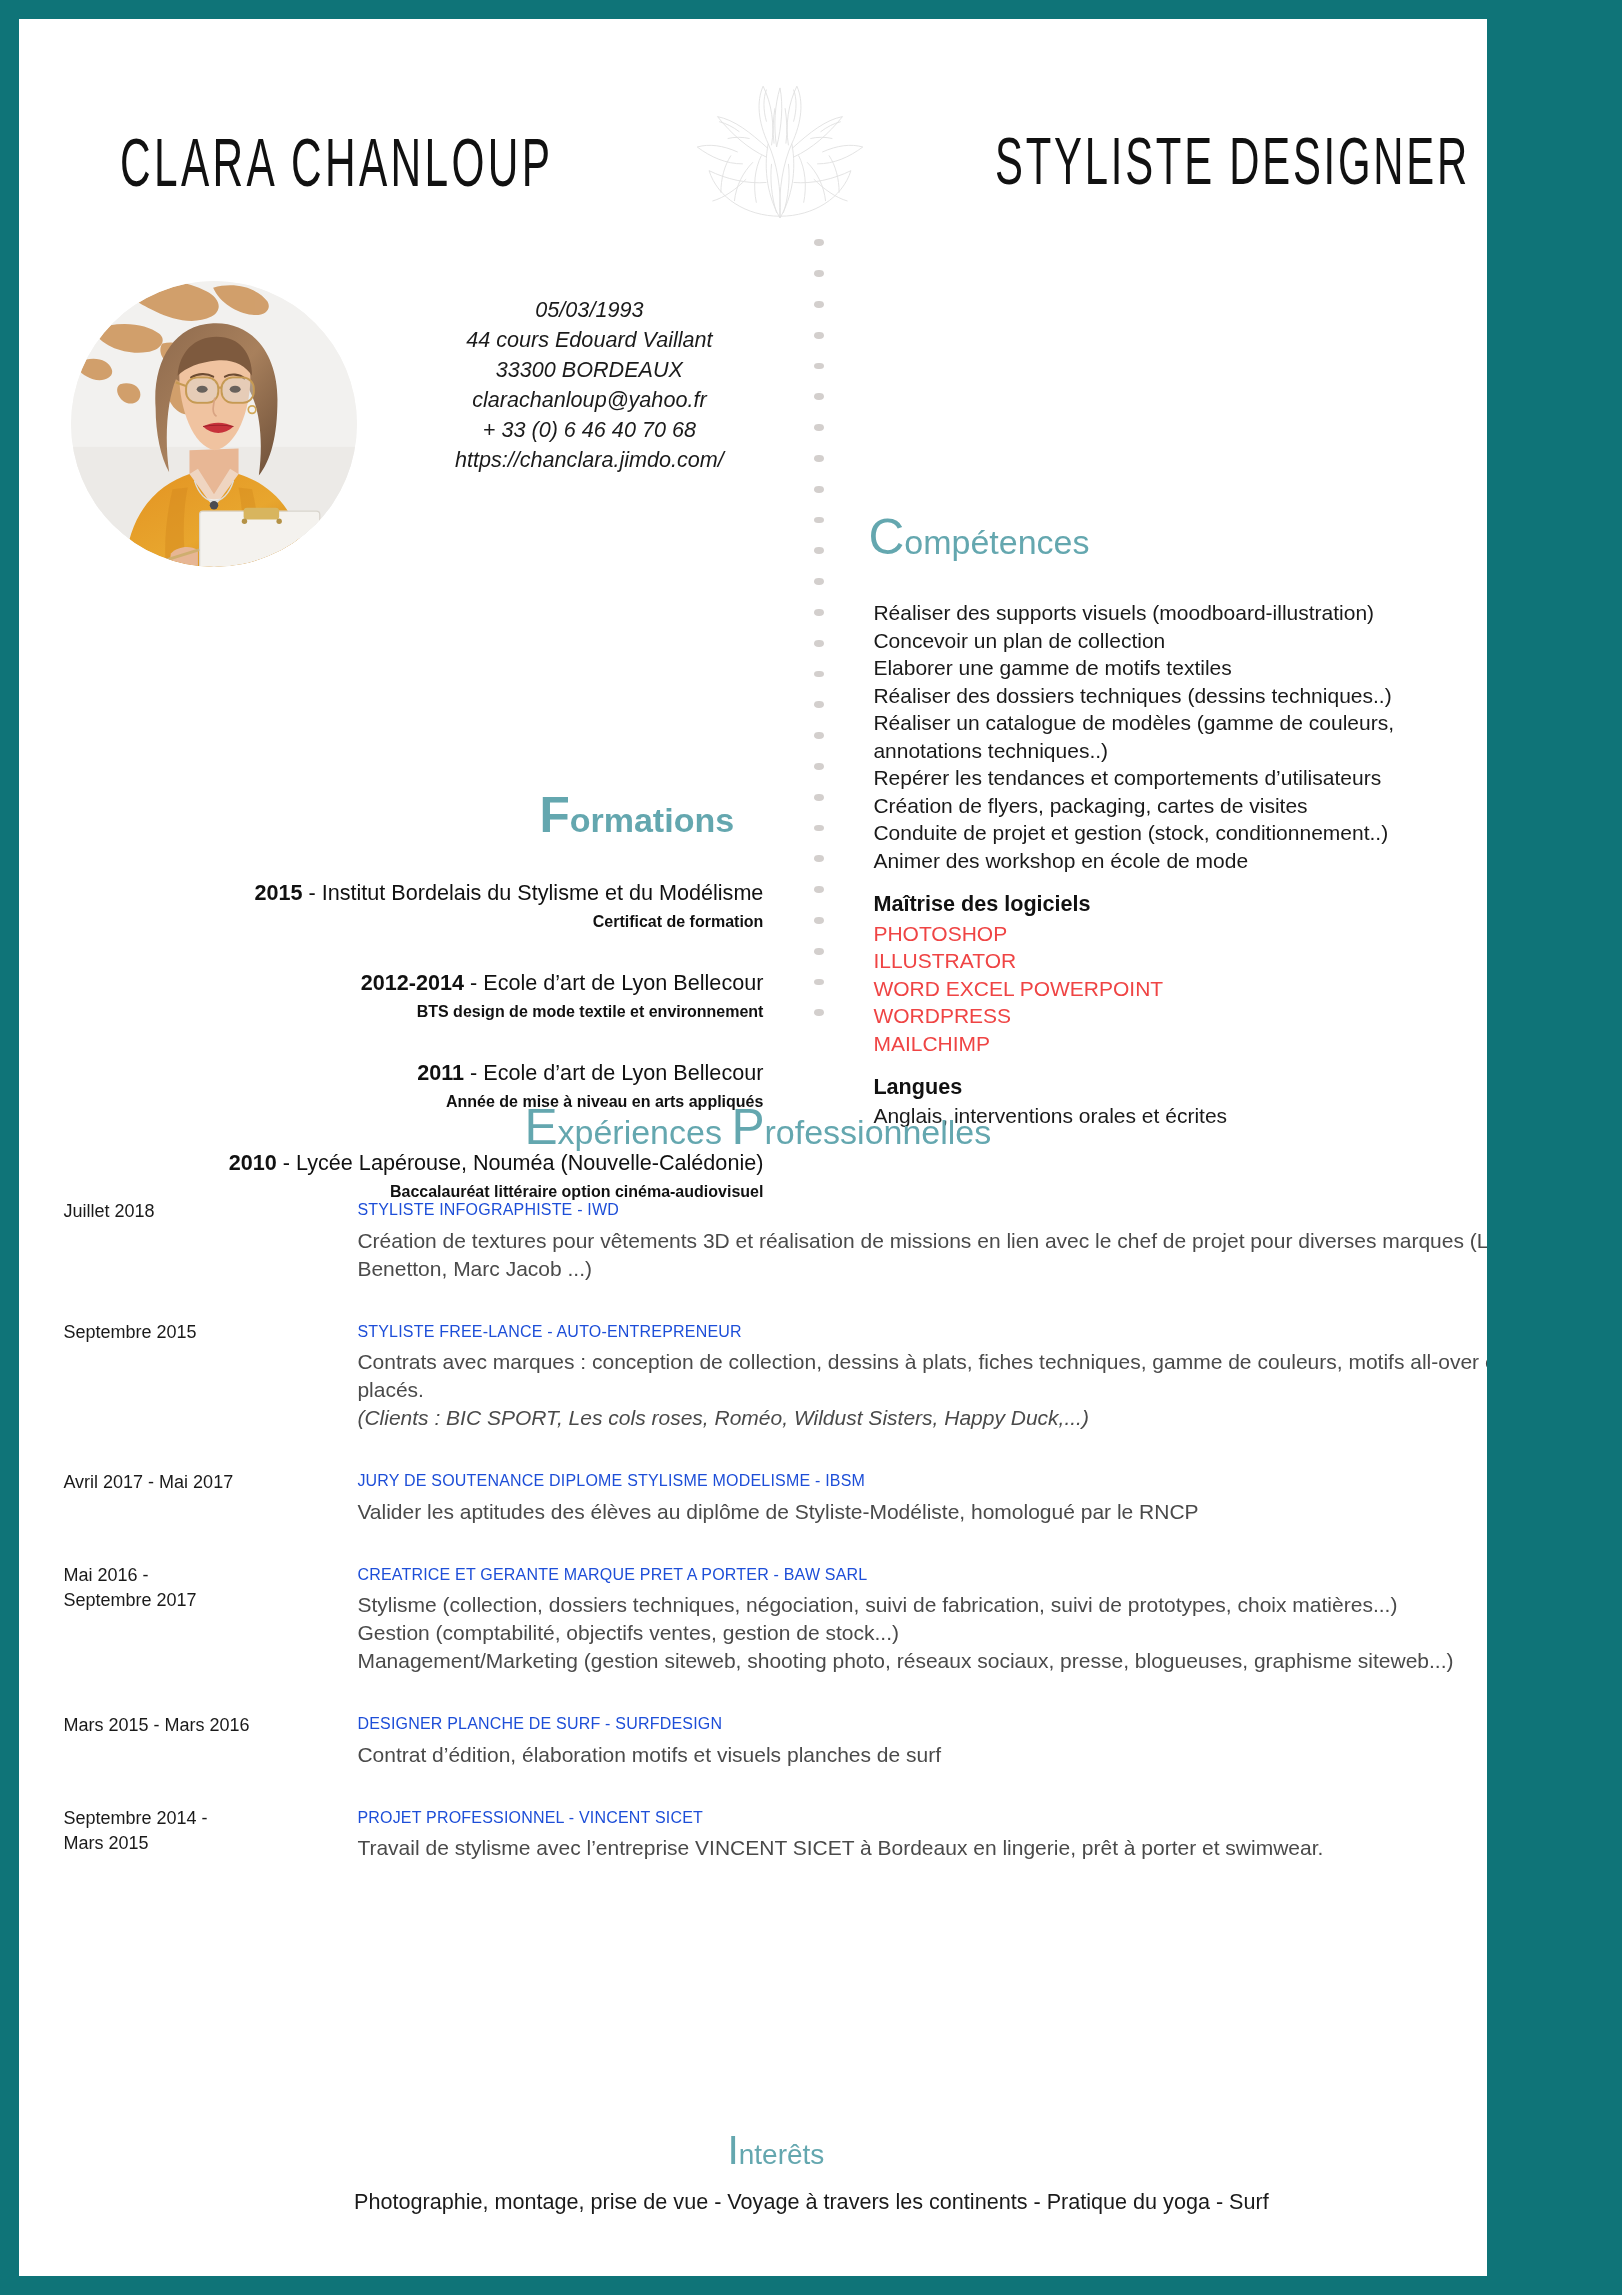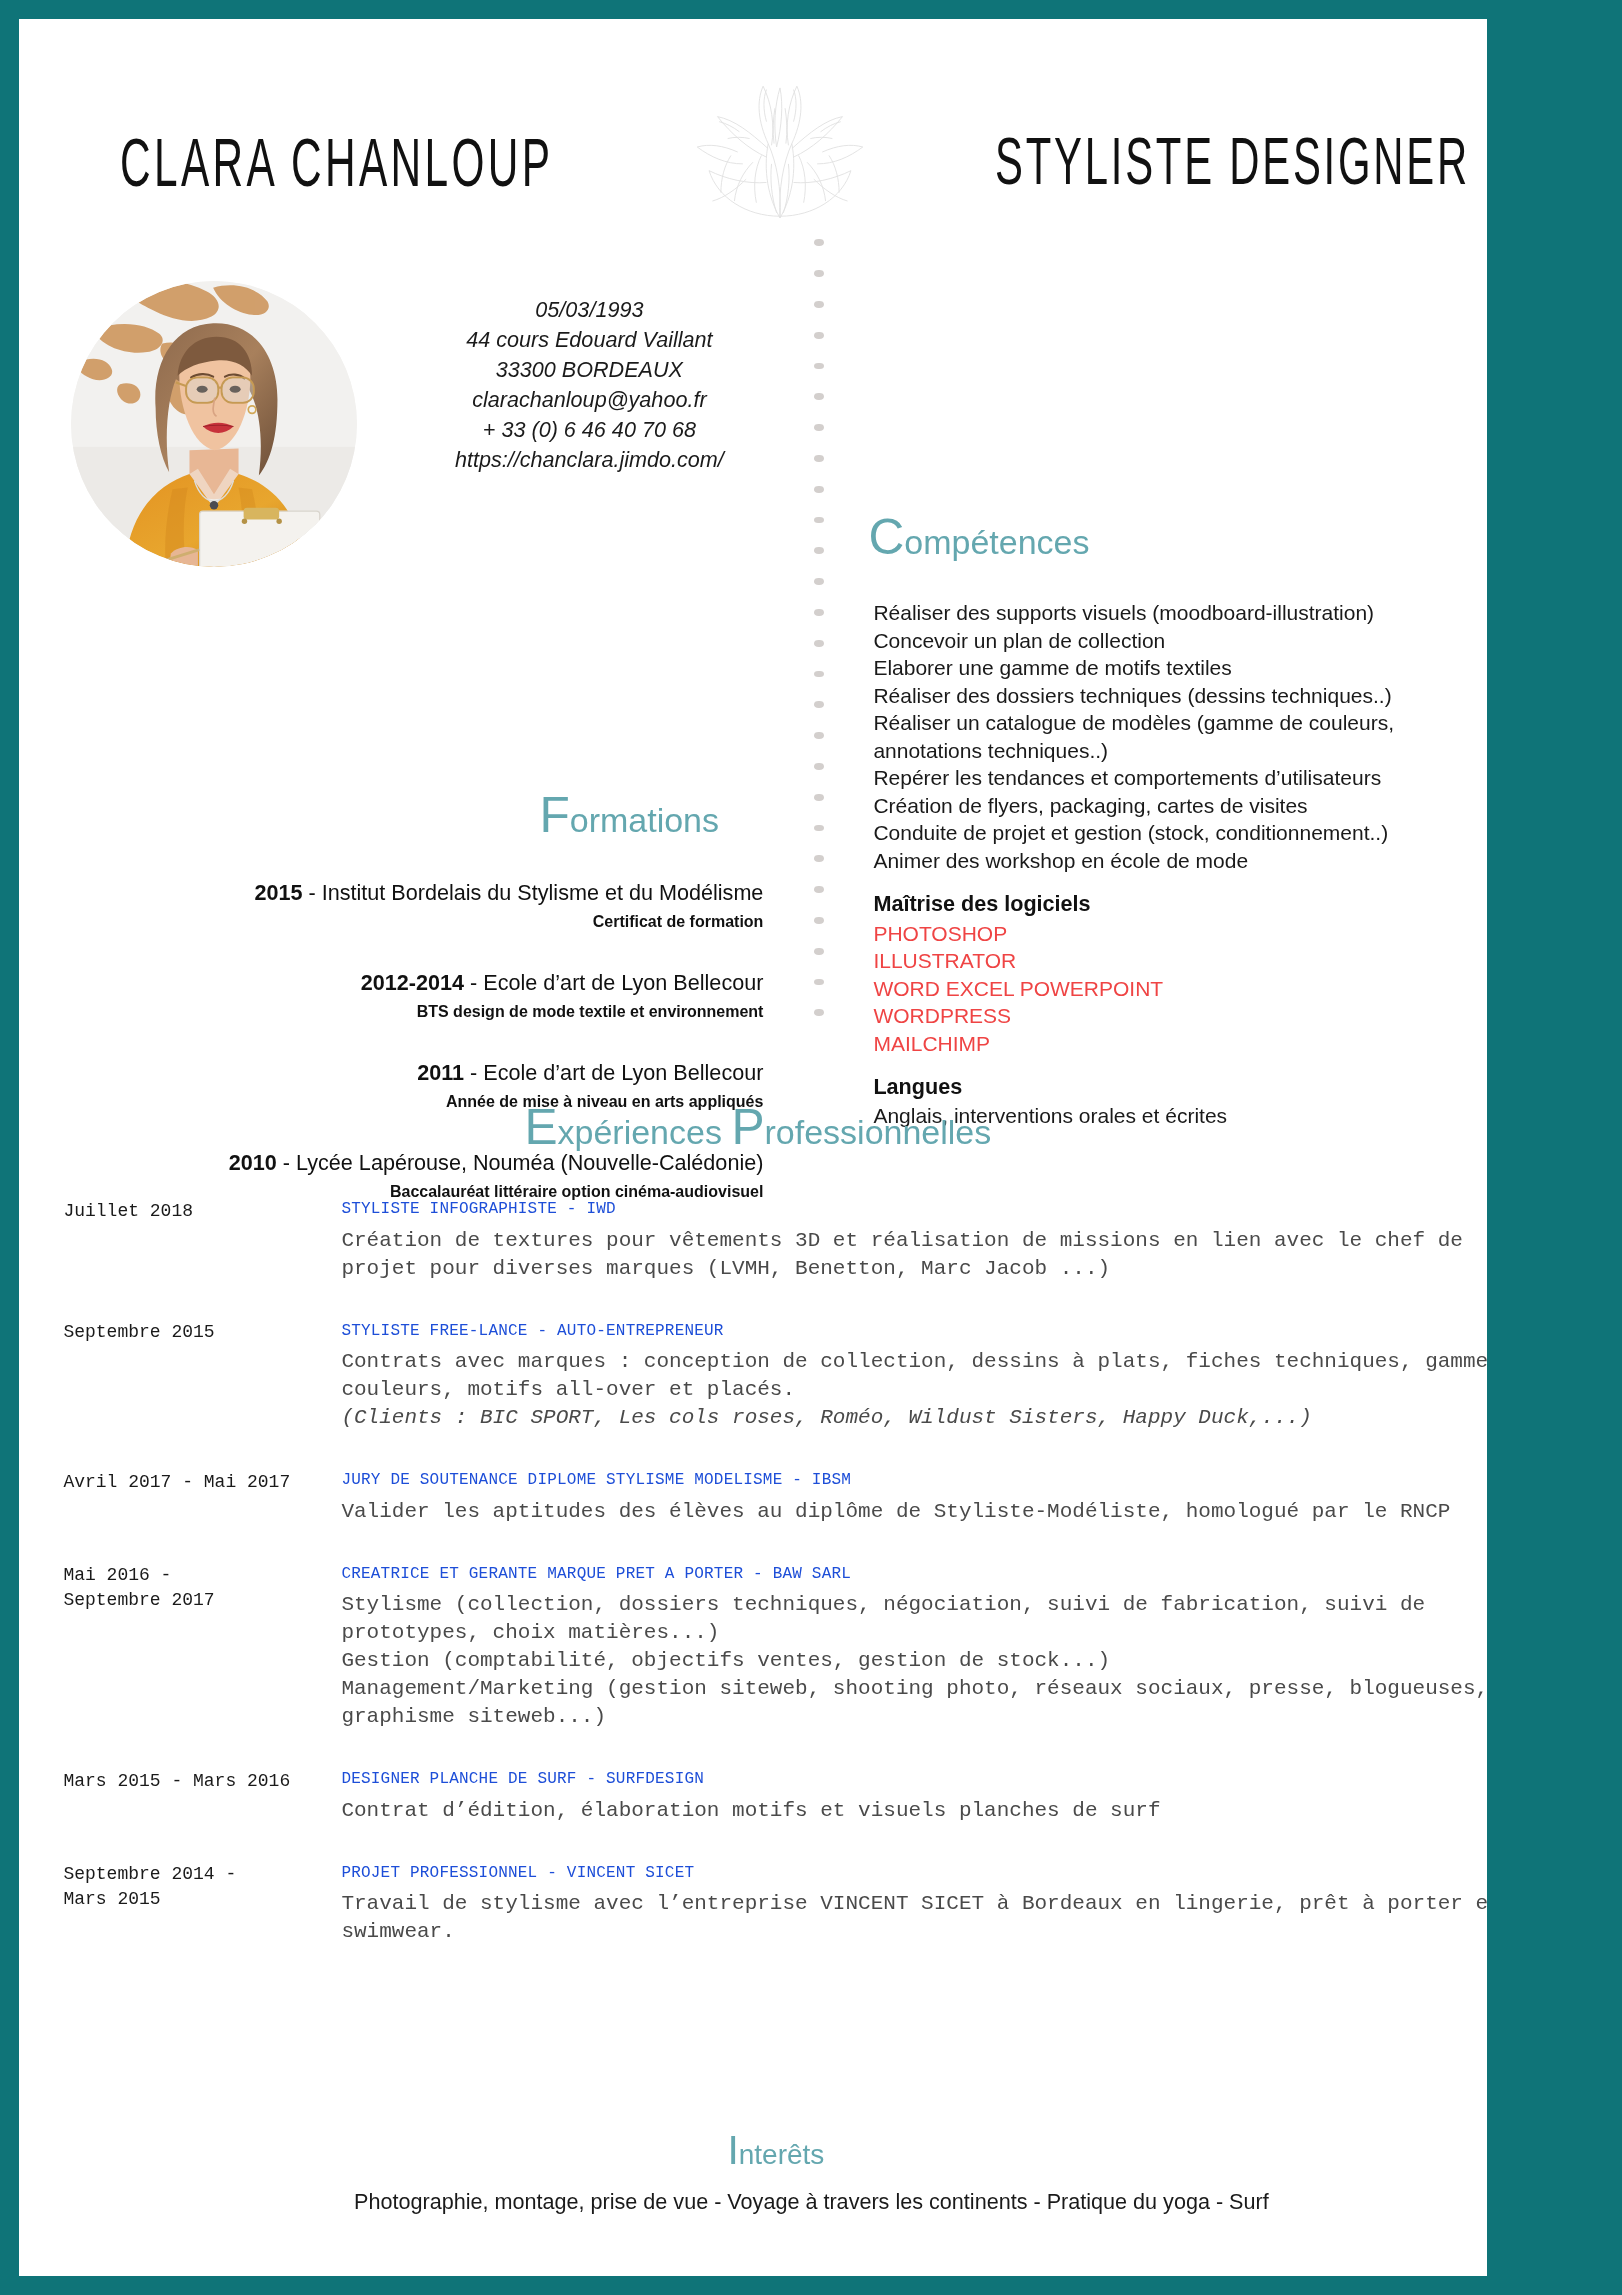--- a/index.html
+++ b/index.html
@@ -143,20 +143,21 @@
   .sub-list { list-style: none; }
   .sub-list li { font-size: 21px; line-height: 27.5px; color: #ef4444; }
   .sub-line { font-size: 21px; line-height: 27.5px; color: #1a1a1a; }
 
   
   #form-head {
     position: absolute;
     left: 520px;
     top: 562px;
     font-size: 34px;
+    font-weight: bold;
   }
   .formations {
     position: absolute;
     left: 34px;
     top: 649px;
     width: 710px;
     text-align: right;
   }
   .f-entry { margin-bottom: 32px; }
   .f-line1 { font-size: 21.6px; line-height: 29px; color: #111; }
@@ -170,21 +171,21 @@
     top: 1084px;
     font-size: 34px;
   }
 
   .exp-list {
     position: absolute;
     left: 0;
     top: 1176px;
     width: 1584px;
   }
-  .exp-row { position: relative; margin-bottom: 34px; padding-left: 24px; font-family: Liberation Mono, monospace; }
+  .exp-row { position: relative; margin-bottom: 34px; padding-left: 40px; }
   .exp-date {
     position: absolute;
     left: 44px;
     top: 3.4px;
     width: 254px;
     font-size: 18px;
     line-height: 25px;
     color: #1a1a1a;
   }
   .exp-body { margin-left: 298px; width: 1209px; }

